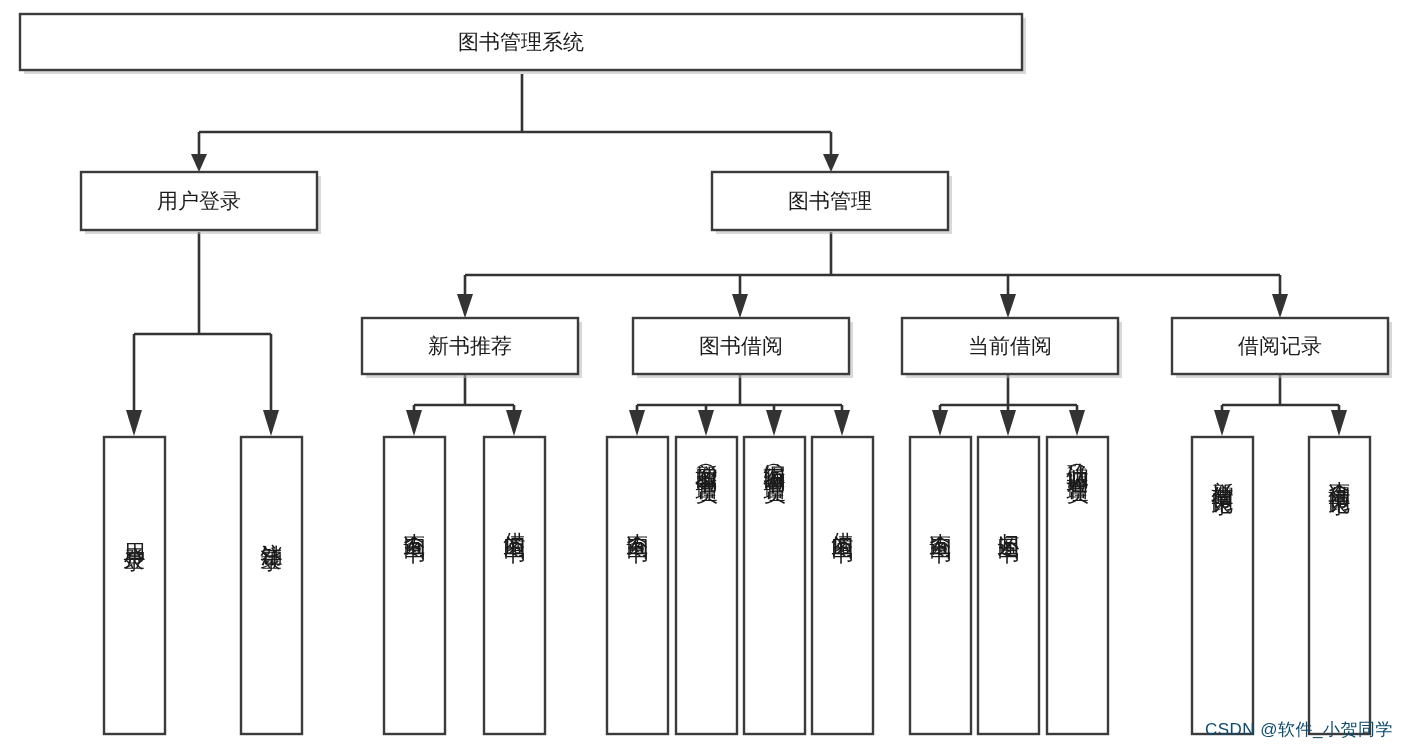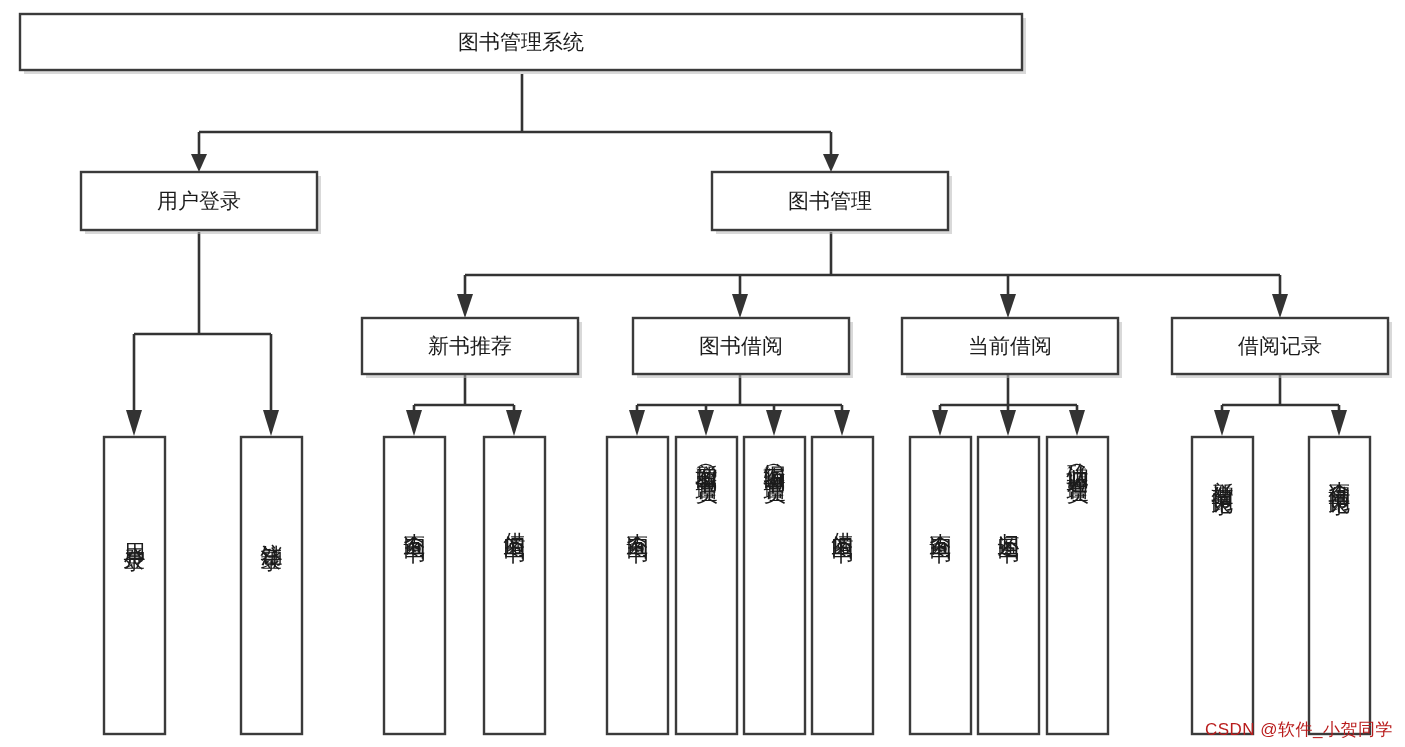--- a/index.html
+++ b/index.html
@@ -68,21 +68,21 @@
     letter-spacing: 3px;
     color: #1b1b1b;
     white-space: nowrap;
   }
   .watermark {
     position: absolute;
     right: 12px;
     bottom: 6px;
     font-family: "Liberation Sans", "DejaVu Sans", sans-serif;
     font-size: 17px;
-    color: #b91c1c;
+    color: #0c4a6e;
     letter-spacing: 0.5px;
     white-space: nowrap;
   }
 </style>
 </head>
 <body>
 
 <div id="diagram-root">
 
   <svg class="diagram-canvas" viewBox="0 0 1405 747">

